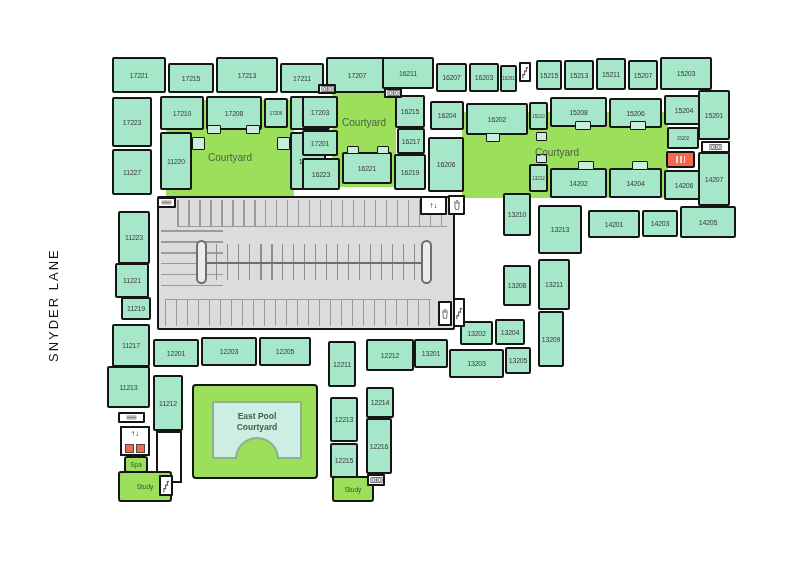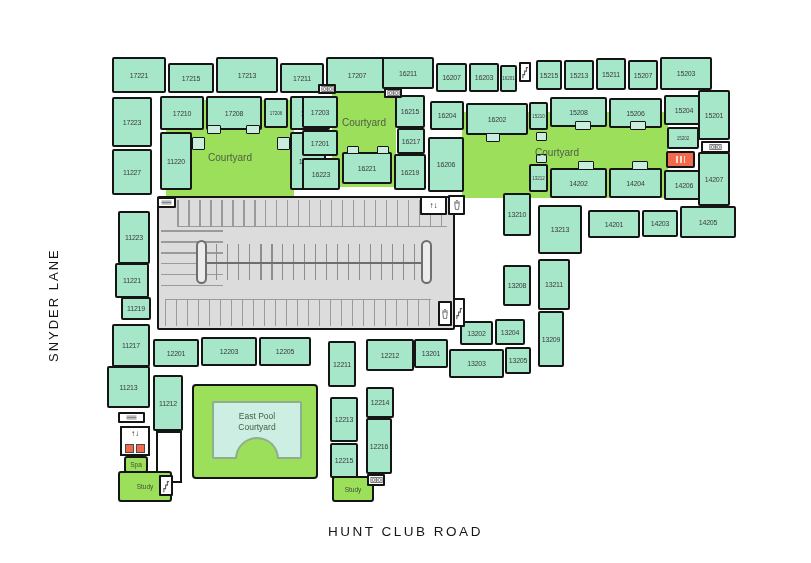--- a/index.html
+++ b/index.html
@@ -50,34 +50,33 @@
         display:flex;flex-wrap:wrap;justify-content:center;align-content:space-between;padding:1px;}
   .chute{width:9px;height:9px;background:#f26a4b;border:1px solid #4a4a4a;box-sizing:border-box;margin:0 1px;}
 
   .red-unit{position:absolute;box-sizing:border-box;background:#f26a4b;border:2px solid #151515;
         border-radius:2px;z-index:4;display:flex;align-items:center;justify-content:center;}
   .rg{width:9px;height:7px;background:repeating-linear-gradient(90deg,#ffd9cf 0 2px,transparent 2px 4px);}
 
   .wbox{position:absolute;box-sizing:border-box;background:#fff;border:2px solid #151515;z-index:2;}
 
   .area-label{position:absolute;z-index:4;text-align:center;font-size:10px;color:#4f6047;}
-  .pool-label{font-weight:normal;font-size:8.5px;line-height:1.3;color:#3f5f3f;}
+  .pool-label{font-weight:bold;font-size:8.5px;line-height:1.3;color:#3f5f3f;}
 
   .street-left{position:absolute;left:46px;top:222px;height:140px;display:flex;align-items:center;
         writing-mode:vertical-rl;transform:rotate(180deg);font-size:13px;letter-spacing:2px;color:#161616;z-index:6;}
   .street-bottom{position:absolute;left:0;width:811px;top:524px;text-align:center;font-size:13.5px;
         letter-spacing:2.5px;color:#161616;z-index:6;}
 </style>
 </head>
 <body>
 
 <div id="map">
 
   <div class="street-left">SNYDER LANE</div>
-  <div class="street-bottom">HUNT CLUB ROAD</div>
 
   <div class="green" style="left:166px;top:100px;width:128px;height:98px"></div>
   <div class="green" style="left:332px;top:93px;width:64px;height:94px"></div>
   <div class="green" style="left:462px;top:112px;width:206px;height:86px"></div>
   <div class="green bordered" style="left:192px;top:384px;width:126px;height:95px;border-radius:4px;z-index:2"></div>
   <div class="pool" style="left:212px;top:401px;width:90px;height:58px"></div>
   <div class="pool-arch" style="left:235px;top:437px"></div>
 
   <div class="area-label" style="left:186px;top:152px;width:88px">Courtyard</div>
   <div class="area-label" style="left:320px;top:117px;width:88px">Courtyard</div>

